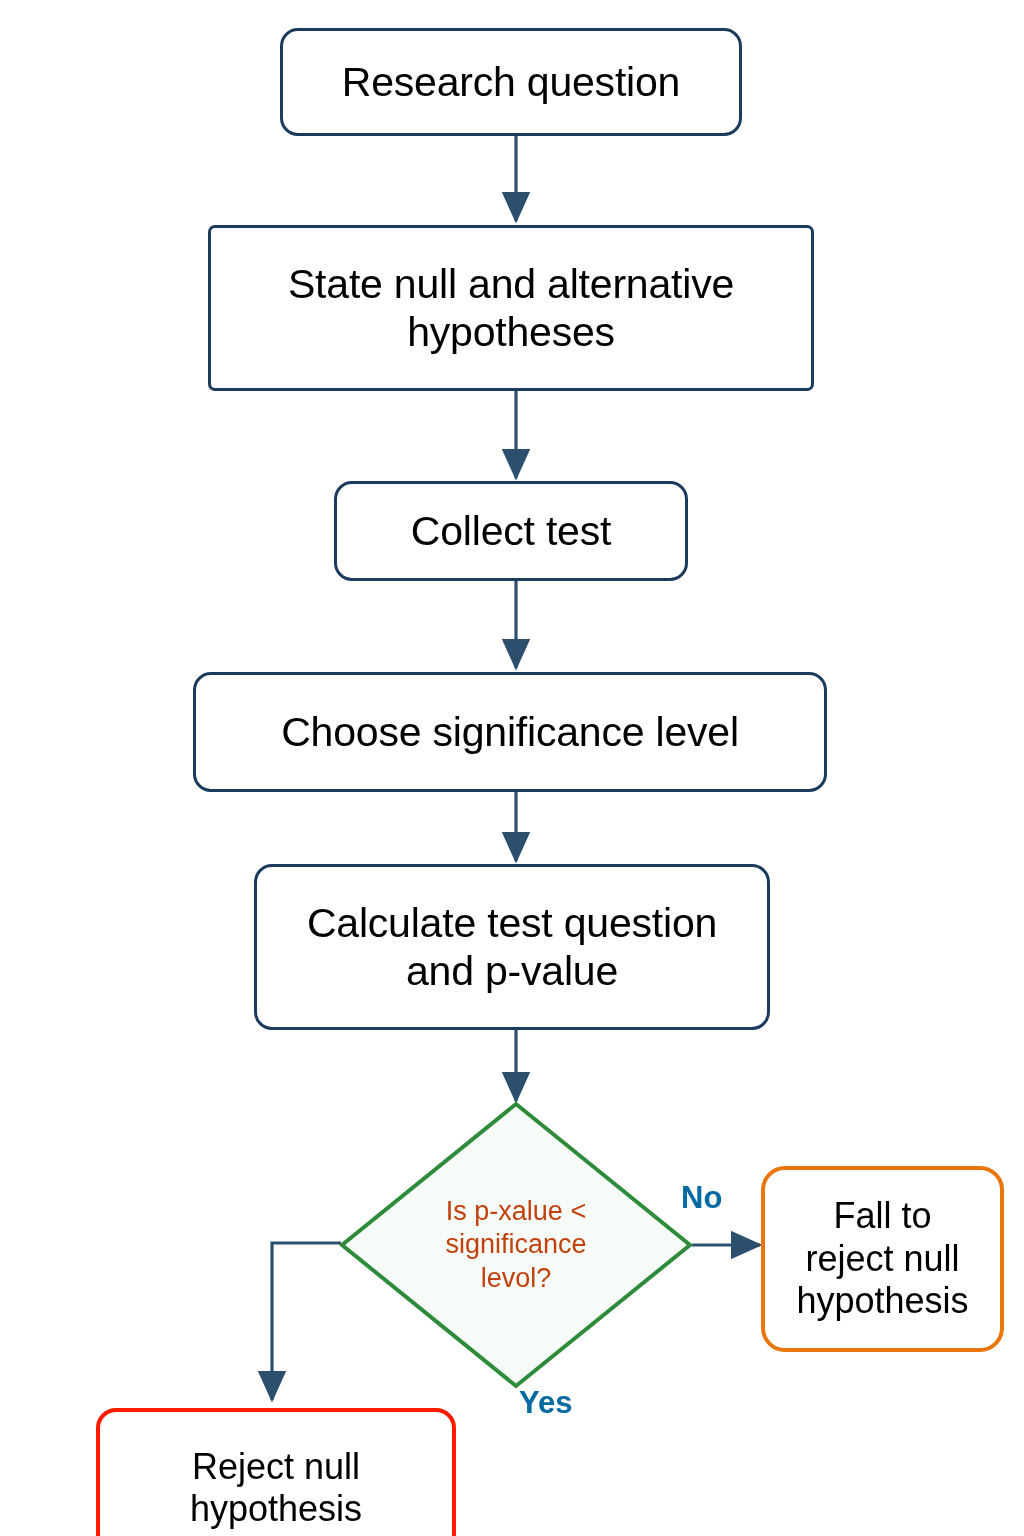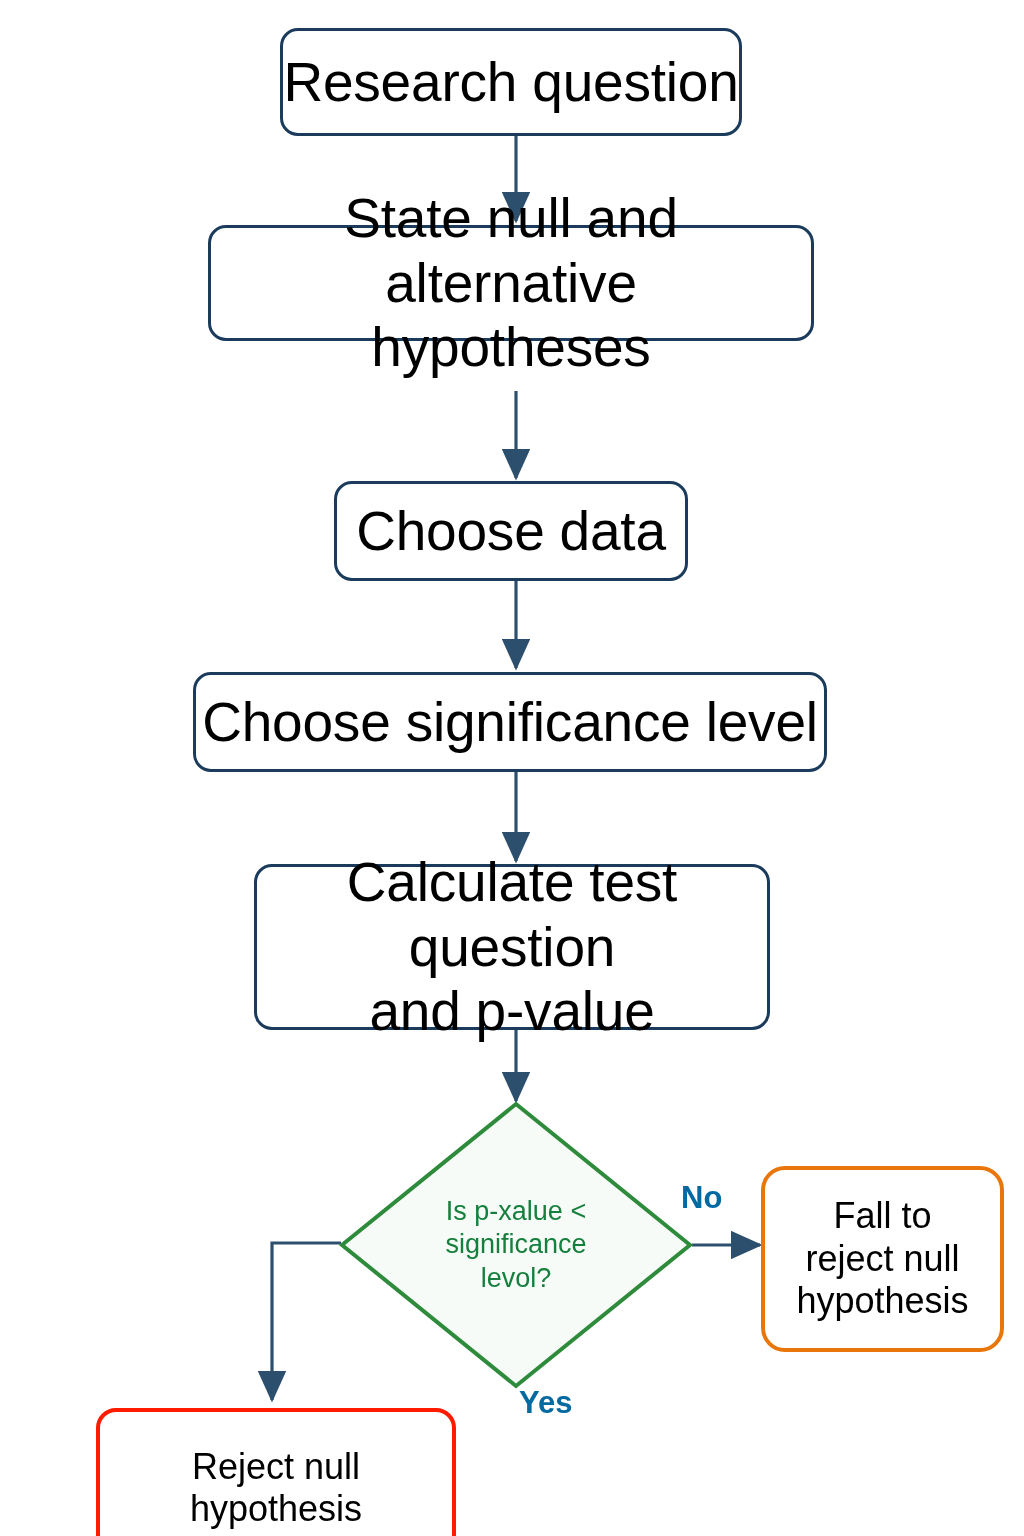--- a/index.html
+++ b/index.html
@@ -34,21 +34,21 @@
     justify-content: center;
     text-align: center;
     background: #ffffff;
     color: #000000;
     line-height: 1.18;
     white-space: pre-line;
   }
   .node.process {
     border: 3px solid #1b3b5c;
     border-radius: 18px;
-    font-size: 55px;
+    font-size: 41px;
     letter-spacing: -0.2px;
   }
   .node.terminal-red {
     border: 4px solid #ff1a00;
     border-radius: 20px;
     font-size: 36px;
   }
   .node.terminal-orange {
     border: 4px solid #e8760a;
     border-radius: 24px;
@@ -61,21 +61,21 @@
     position: absolute;
     left: 0;
     top: 0;
     width: 100%;
     height: 100%;
     display: flex;
     align-items: center;
     justify-content: center;
     text-align: center;
     font-size: 27px;
-    color: #15803d;
+    color: #c2410c;
     line-height: 1.24;
     white-space: pre-line;
   }
   .edge-label {
     position: absolute;
     font-size: 31px;
     font-weight: bold;
     color: #0369a1;
     white-space: nowrap;
   }
@@ -104,30 +104,30 @@
 
     <line x1="692" y1="1245" x2="760" y2="1245" stroke="#2d4f6e" stroke-width="3.2" marker-end="url(#arrowhead)"></line>
 
     <polyline points="341,1243 272,1243 272,1400" fill="none" stroke="#2d4f6e" stroke-width="3.2" marker-end="url(#arrowhead)"></polyline>
   </svg>
 
   <div class="node process" style="left:280px; top:28px; width:462px; height:108px;">
     <span>Research question</span>
   </div>
 
-  <div class="node process" style="left:208px; top:225px; width:606px; height:116px;">
+  <div class="node process" style="left:208px; top:225px; width:606px; height:166px;border-radius:7px;">
     <span>State null and alternative
 hypotheses</span>
   </div>
 
   <div class="node process" style="left:334px; top:481px; width:354px; height:100px;">
-    <span>Choose data</span>
+    <span>Collect test</span>
   </div>
 
-  <div class="node process" style="left:193px; top:672px; width:634px; height:100px;">
+  <div class="node process" style="left:193px; top:672px; width:634px; height:120px;">
     <span>Choose significance level</span>
   </div>
 
   <div class="node process" style="left:254px; top:864px; width:516px; height:166px;">
     <span>Calculate test question
 and p-value</span>
   </div>
 
   <div class="diamond-wrap" style="left:338px; top:1100px; width:356px; height:290px;">
     <svg width="356" height="290" viewBox="0 0 356 290" xmlns="http://www.w3.org/2000/svg">

